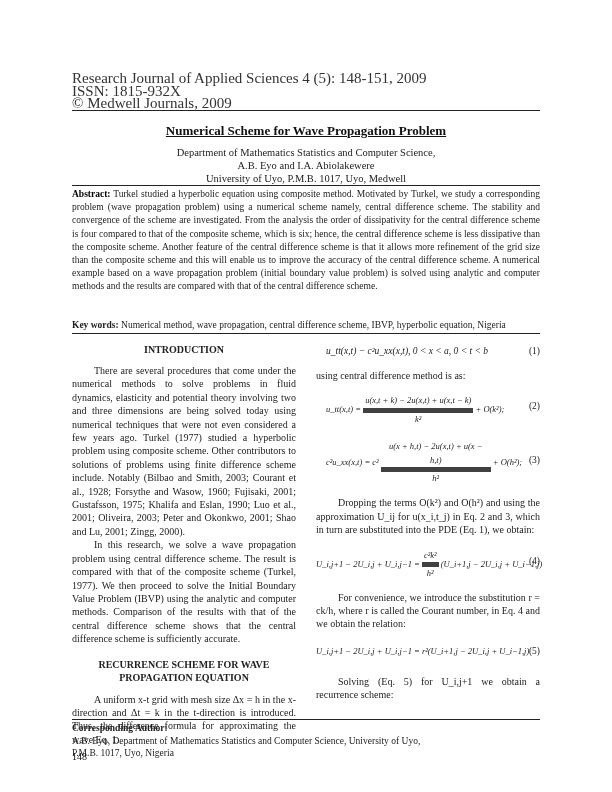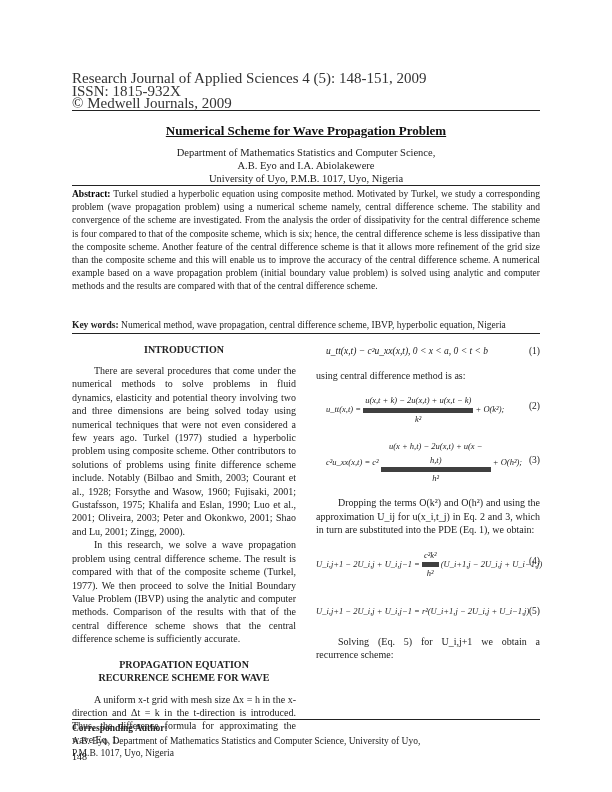--- a/index.html
+++ b/index.html
@@ -39,43 +39,43 @@
   <div>ISSN: 1815-932X</div>
   <div>© Medwell Journals, 2009</div>
 </div>
 <div class="abs hdr-rule"></div>
 
 <div class="abs title">Numerical Scheme for Wave Propagation Problem</div>
 
 <div class="abs authors">
   <div>Department of Mathematics Statistics and Computer Science,</div>
   <div>A.B. Eyo and I.A. Abiolakewere</div>
-  <div>University of Uyo, P.M.B. 1017, Uyo, Nigeria</div>
+  <div>University of Uyo, P.M.B. 1017, Uyo, Medwell</div>
 </div>
 
 <div class="abs abs-rule"></div>
 <div class="abs abstract">
   <b>Abstract:</b>
   <span>Turkel studied a hyperbolic equation using composite method. Motivated by Turkel, we study a corresponding problem (wave propagation problem) using a numerical scheme namely, central difference scheme. The stability and convergence of the scheme are investigated. From the analysis the order of dissipativity for the central difference scheme is four compared to that of the composite scheme, which is six; hence, the central difference scheme is less dissipative than the composite scheme. Another feature of the central difference scheme is that it allows more refinement of the grid size than the composite scheme and this will enable us to improve the accuracy of the central difference scheme. A numerical example based on a wave propagation problem (initial boundary value problem) is solved using analytic and computer methods and the results are compared with that of the central difference scheme.</span>
 </div>
 
 <div class="abs keywords">
   <b>Key words:</b>
   <span>Numerical method, wave propagation, central difference scheme, IBVP, hyperbolic equation, Nigeria</span>
 </div>
 <div class="abs kw-rule"></div>
 
 <div class="abs col-left">
   <p class="sec-head">INTRODUCTION</p>
   <div style="height:8px"></div>
   <p class="para">There are several procedures that come under the numerical methods to solve problems in fluid dynamics, elasticity and potential theory involving two and three dimensions are being solved today using numerical techniques that were not even considered a few years ago. Turkel (1977) studied a hyperbolic problem using composite scheme. Other contributors to solutions of problems using finite difference scheme include. Notably (Bilbao and Smith, 2003; Courant et al., 1928; Forsythe and Wasow, 1960; Fujisaki, 2001; Gustafsson, 1975; Khalifa and Eslan, 1990; Luo et al., 2001; Oliveira, 2003; Peter and Okonkwo, 2001; Shao and Lu, 2001; Zingg, 2000).</p>
   <p class="para">In this research, we solve a wave propagation problem using central difference scheme. The result is compared with that of the composite scheme (Turkel, 1977). We then proceed to solve the Initial Boundary Value Problem (IBVP) using the analytic and computer methods. Comparison of the results with that of the central difference scheme shows that the central difference scheme is sufficiently accurate.</p>
   <div style="height:12px"></div>
+  <p class="sec-head">RECURRENCE SCHEME FOR WAVE</p>
   <p class="sec-head">PROPAGATION EQUATION</p>
-  <p class="sec-head">RECURRENCE SCHEME FOR WAVE</p>
   <div style="height:9px"></div>
   <p class="para">A uniform x-t grid with mesh size Δx = h in the x-direction and Δt = k in the t-direction is introduced. Thus, the difference formula for approximating the wave Eq. 1.</p>
 </div>
 
 <div class="abs col-right">
   <div class="eq">
     <span class="body">u_tt(x,t) − c²u_xx(x,t), 0 &lt; x &lt; a, 0 &lt; t &lt; b</span>
     <span class="eqn">(1)</span>
   </div>
   <div style="height:4px"></div>
@@ -109,20 +109,21 @@
       <span>U_i,j+1 − 2U_i,j + U_i,j−1 =</span>
       <span class="frac">
         <span class="num">c²k²</span>
         <span class="den">h²</span>
       </span>
       <span>(U_i+1,j − 2U_i,j + U_i−1,j)</span>
     </span>
     <span class="eqn" style="top:10px">(4)</span>
   </div>
   <div style="height:12px"></div>
+  <p class="para">For convenience, we introduce the substitution r = ck/h, where r is called the Courant number, in Eq. 4 and we obtain the relation:</p>
   <div class="eq" style="height:26px; margin-top:12px">
     <span class="body" style="left:0; font-size:8.5px">U_i,j+1 − 2U_i,j + U_i,j−1 = r²(U_i+1,j − 2U_i,j + U_i−1,j)</span>
     <span class="eqn">(5)</span>
   </div>
   <div style="height:6px"></div>
   <p class="para">Solving (Eq. 5) for U_i,j+1 we obtain a recurrence scheme:</p>
 </div>
 
 <div class="abs corr-rule"></div>
 <div class="abs corr">

